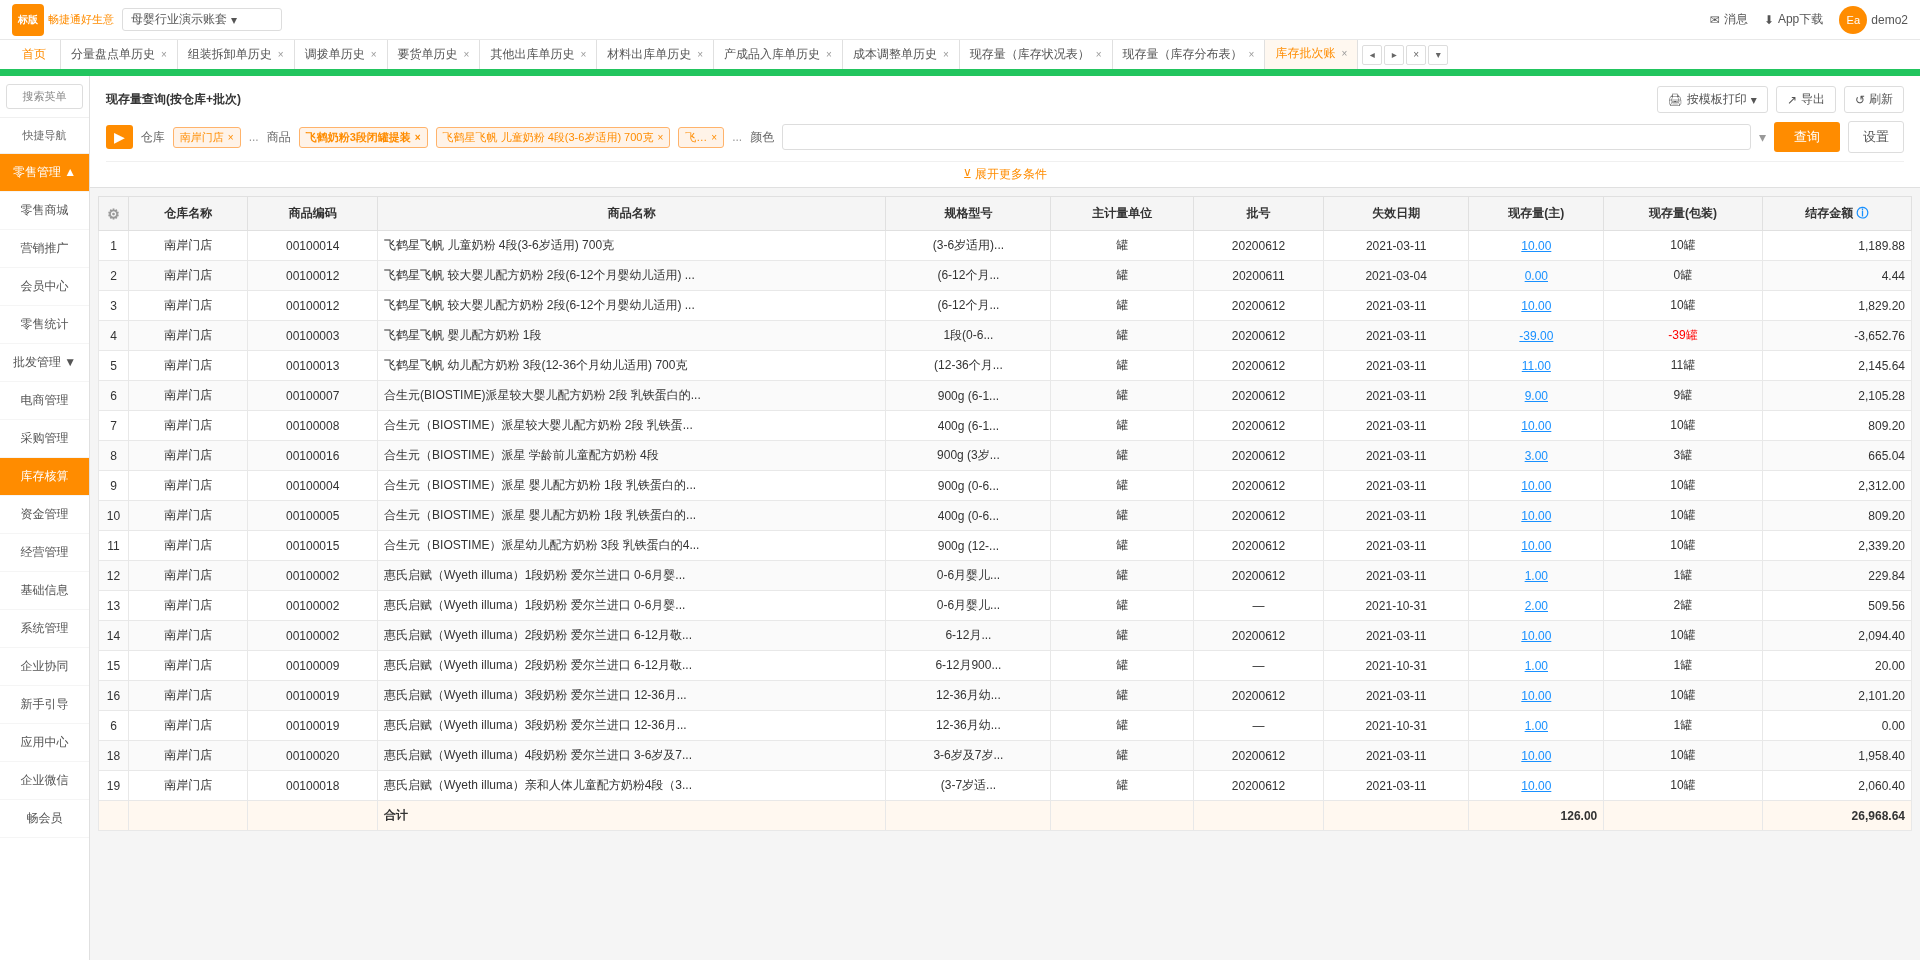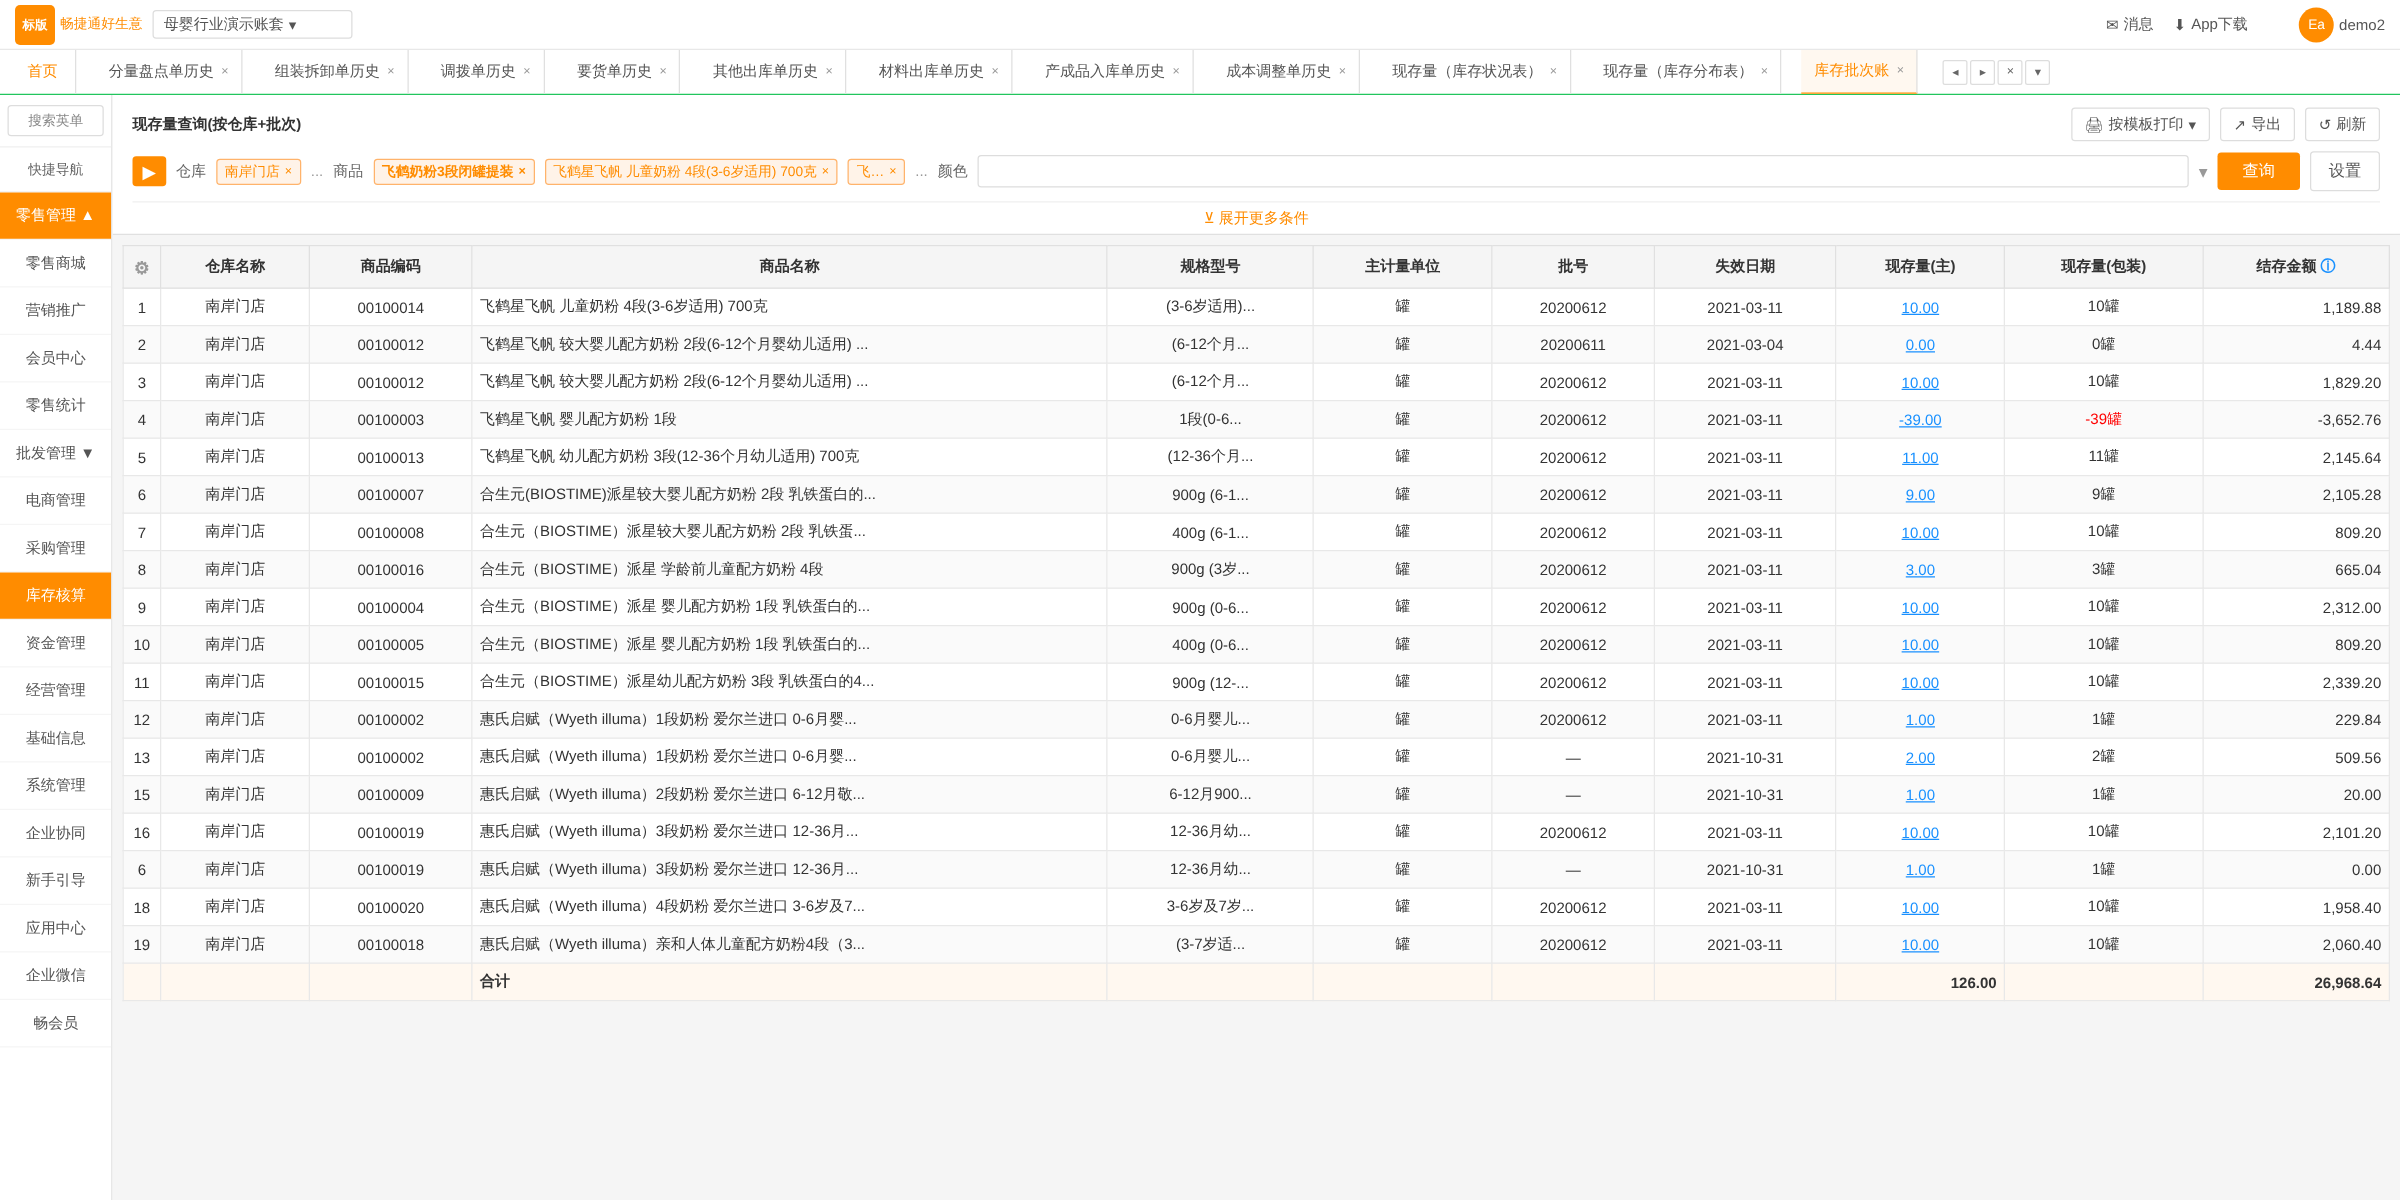--- a/index.html
+++ b/index.html
@@ -9,26 +9,26 @@
     .top-bar {
       display: flex; align-items: center; background: #fff; height: 40px;
       border-bottom: 1px solid #e8e8e8; padding: 0 12px; gap: 8px;
     }
     .logo-area { display: flex; align-items: center; gap: 4px; min-width: 90px; text-align: right; }
     .logo-icon { width: 32px; height: 32px; background: #ff8c00; border-radius: 4px; display: flex; align-items: center; justify-content: center; color: #fff; font-size: 10px; font-weight: bold; }
     .logo-text { font-size: 11px; color: #ff8c00; line-height: 1.2; }
     .org-select { display: flex; align-items: center; gap: 4px; border: 1px solid #ddd; border-radius: 3px; padding: 2px 8px; cursor: pointer; color: #555; font-size: 12px; min-width: 160px; }
     .top-actions { margin-left: auto; display: flex; align-items: center; gap: 16px; }
     .top-action-item { display: flex; align-items: center; gap: 4px; cursor: pointer; color: #555; font-size: 12px; }
-    .avatar { width: 28px; height: 28px; border-radius: 50%; background: #ff8c00; color: #fff; display: flex; align-items: center; justify-content: center; font-size: 11px; margin-left: 25px; }
+    .avatar { width: 28px; height: 28px; border-radius: 50%; background: #ff8c00; color: #fff; display: flex; align-items: center; justify-content: center; font-size: 11px; }
 
     
     .tab-bar {
       display: flex; align-items: center; background: #fff; height: 36px;
-      border-bottom: 1px solid #22c55e; padding: 0 8px; gap: 16px; overflow: hidden;
+      border-bottom: 7px solid #22c55e; padding: 0 8px; gap: 0; overflow: hidden;
     }
     .tab-home { padding: 0 14px; height: 36px; display: flex; align-items: center; color: #ff8c00; font-size: 12px; cursor: pointer; border-right: 1px solid #e0e0e0; }
     .tab-item { padding: 0 10px; height: 36px; display: flex; align-items: center; gap: 4px; color: #555; font-size: 12px; cursor: pointer; border-right: 1px solid #e0e0e0; white-space: nowrap; }
     .tab-item.active { color: #ff8c00; border-bottom: 2px solid #ff8c00; background: #fff8f0; }
     .tab-close { color: #999; font-size: 10px; cursor: pointer; margin-left: 2px; }
     .tab-nav-btns { display: flex; gap: 2px; margin-left: 4px; }
     .tab-nav-btn { width: 20px; height: 20px; border: 1px solid #ddd; border-radius: 2px; display: flex; align-items: center; justify-content: center; cursor: pointer; color: #666; font-size: 10px; }
 
     
     .layout { display: flex; height: calc(960px - 40px - 36px); }
@@ -467,20 +467,33 @@
       <td class="left" style="max-width:260px;overflow:hidden;text-overflow:ellipsis;">惠氏启赋（Wyeth illuma）1段奶粉 爱尔兰进口 0-6月婴...</td>
       <td>0-6月婴儿...</td>
       <td>罐</td>
       <td>—</td>
       <td>2021-10-31</td>
       <td class="link ">2.00</td>
       <td class="">2罐</td>
       <td class="right">509.56</td>
     </tr>
             <tr>
+      <td>14</td>
+      <td>南岸门店</td>
+      <td>00100002</td>
+      <td class="left" style="max-width:260px;overflow:hidden;text-overflow:ellipsis;">惠氏启赋（Wyeth illuma）2段奶粉 爱尔兰进口 6-12月敬...</td>
+      <td>6-12月...</td>
+      <td>罐</td>
+      <td>20200612</td>
+      <td>2021-03-11</td>
+      <td class="link ">10.00</td>
+      <td class="">10罐</td>
+      <td class="right">2,094.40</td>
+    </tr>
+            <tr>
       <td>15</td>
       <td>南岸门店</td>
       <td>00100009</td>
       <td class="left" style="max-width:260px;overflow:hidden;text-overflow:ellipsis;">惠氏启赋（Wyeth illuma）2段奶粉 爱尔兰进口 6-12月敬...</td>
       <td>6-12月900...</td>
       <td>罐</td>
       <td>—</td>
       <td>2021-10-31</td>
       <td class="link ">1.00</td>
       <td class="">1罐</td>

